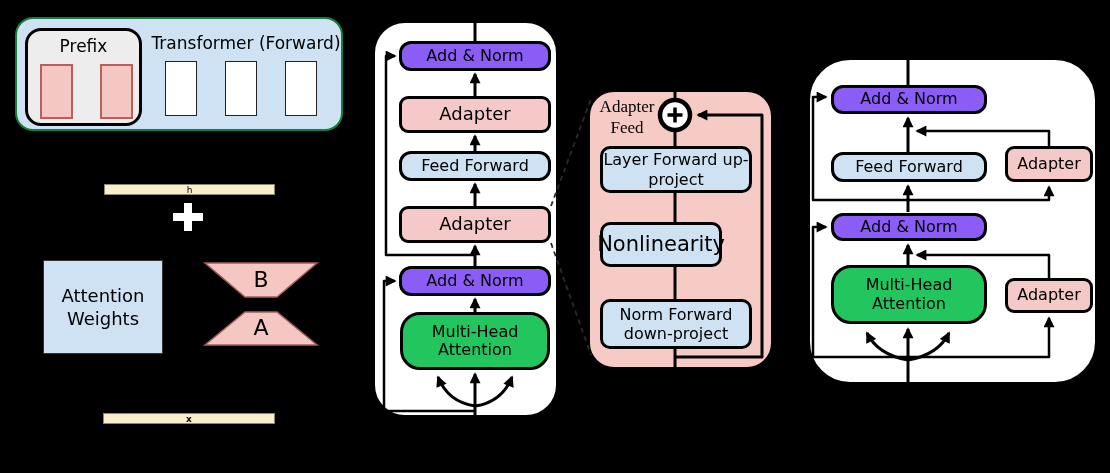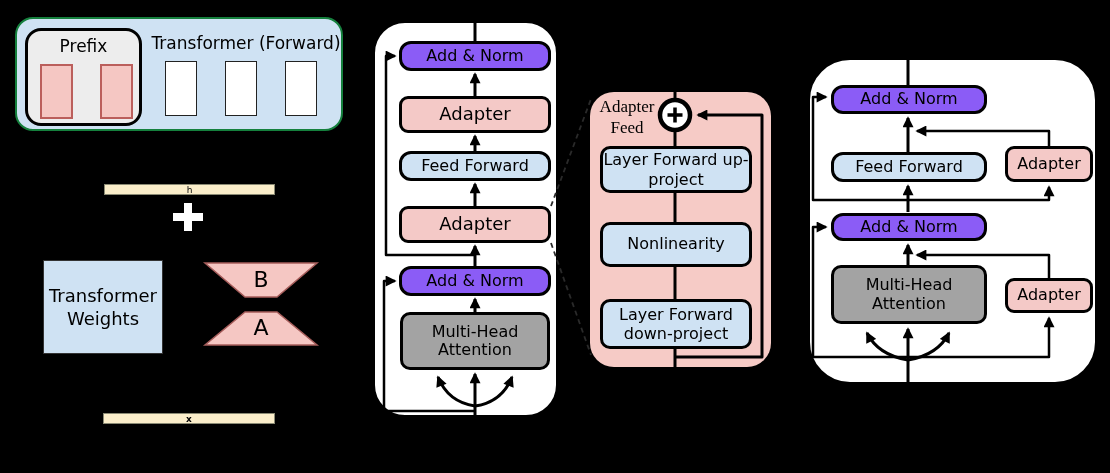--- a/index.html
+++ b/index.html
@@ -8,21 +8,21 @@
   .abs{position:absolute;box-sizing:border-box;}
   .panel{position:absolute;box-sizing:border-box;}
   .lines{position:absolute;left:0;top:0;z-index:2;}
   .bx{position:absolute;box-sizing:border-box;display:flex;align-items:center;justify-content:center;
       text-align:center;z-index:3;line-height:1.15;}
   .lbl{position:absolute;box-sizing:border-box;text-align:center;z-index:3;}
   
   .cream{background:#8b5cf6;border:3px solid #000;border-radius:12px;}
   .pinkbx{background:#f4c9c7;border:3.5px solid #000;border-radius:9px;}
   .bluebx{background:#cfe2f3;border:3px solid #000;border-radius:12px;}
-  .peachbx{background:#a3a3a3;border:3.5px solid #000;border-radius:10px;}
+  .peachbx{background:#22c55e;border:3.5px solid #000;border-radius:20px;}
   .bluepanel{background:#cfe2f3;border:2px solid #15803d;border-radius:18px;}
   .graypanel{background:#ededed;border:3.5px solid #000;border-radius:16px;}
   .pinkpanel{background:#f6cbc6;border-radius:24px;}
   .whitepanel{background:#fff;border:2.5px solid #000;border-radius:34px;}
   .tokenrect{position:absolute;box-sizing:border-box;z-index:3;}
   .bar{position:absolute;box-sizing:border-box;background:#fbeeca;border:1px solid #8a8a74;
        display:flex;align-items:center;justify-content:center;font-size:9px;z-index:3;}
   .serifttl{font-family:"Liberation Serif","DejaVu Serif",serif;}
 </style>
 </head>
@@ -44,21 +44,21 @@
 
   <div class="bar" style="left:104px;top:184px;width:171px;height:11px;">
     <span>h</span>
   </div>
 
   <div class="abs" style="left:173px;top:203px;width:30px;height:28px;z-index:3;">
     <div class="abs" style="left:0;top:10px;width:30px;height:8px;background:#fff;"></div>
     <div class="abs" style="left:11px;top:0;width:8px;height:28px;background:#fff;"></div>
   </div>
 
-  <div class="bx" style="left:43px;top:260px;width:120px;height:94px;background:#cfe2f3;border:1.5px solid #333;font-size:18px;line-height:1.3;">Transformer Weights</div>
+  <div class="bx" style="left:43px;top:260px;width:120px;height:94px;background:#cfe2f3;border:1.5px solid #333;font-size:18px;line-height:1.3;">Attention Weights</div>
 
   <div class="bx" style="left:205px;top:264px;width:112px;height:31px;font-size:22px;">B</div>
   <div class="bx" style="left:205px;top:312px;width:112px;height:31px;font-size:22px;">A</div>
 
   <div class="bar" style="left:103px;top:413px;width:172px;height:11px;font-weight:bold;">
     <span>x</span>
   </div>
 
   <div class="panel whitepanel" style="left:373px;top:21px;width:185px;height:396px;border-radius:32px;"></div>
 
@@ -66,22 +66,22 @@
   <div class="bx pinkbx" style="left:399px;top:96px;width:152px;height:37px;font-size:18px;">Adapter</div>
   <div class="bx bluebx" style="left:399px;top:151px;width:152px;height:30px;font-size:16px;">Feed Forward</div>
   <div class="bx pinkbx" style="left:399px;top:206px;width:152px;height:37px;font-size:18px;">Adapter</div>
   <div class="bx cream" style="left:399px;top:266px;width:152px;height:30px;font-size:16px;">Add &amp; Norm</div>
   <div class="bx peachbx" style="left:400px;top:312px;width:150px;height:58px;font-size:16px;">Multi-Head Attention</div>
 
   <div class="panel pinkpanel" style="left:590px;top:92px;width:181px;height:275px;">
     <div class="lbl serifttl" style="left:6px;top:4px;width:62px;font-size:17px;line-height:1.25;z-index:1;">Adapter Feed</div>
   </div>
   <div class="bx bluebx" style="left:600px;top:146px;width:152px;height:47px;font-size:16px;line-height:1.2;border-width:3.5px;border-radius:10px;">Layer Forward up-project</div>
-  <div class="bx bluebx" style="left:600px;top:222px;width:152px;height:45px;font-size:16px;border-width:3.5px;border-radius:10px;">Nonlinearity</div>
-  <div class="bx bluebx" style="left:600px;top:299px;width:152px;height:50px;font-size:16px;line-height:1.2;border-width:3.5px;border-radius:10px;">Layer Forward down-project</div>
+  <div class="bx bluebx" style="left:600px;top:222px;width:122px;height:45px;font-size:21px;border-width:3.5px;border-radius:10px;">Nonlinearity</div>
+  <div class="bx bluebx" style="left:600px;top:299px;width:152px;height:50px;font-size:16px;line-height:1.2;border-width:3.5px;border-radius:10px;">Norm Forward down-project</div>
 
   <div class="panel whitepanel" style="left:808px;top:58px;width:289px;height:326px;border-radius:42px;"></div>
 
   <div class="bx cream" style="left:831px;top:85px;width:156px;height:29px;font-size:16px;">Add &amp; Norm</div>
   <div class="bx bluebx" style="left:831px;top:152px;width:156px;height:30px;font-size:16px;">Feed Forward</div>
   <div class="bx pinkbx" style="left:1005px;top:146px;width:88px;height:36px;font-size:16px;border-width:3px;">Adapter</div>
   <div class="bx cream" style="left:831px;top:213px;width:156px;height:28px;font-size:16px;">Add &amp; Norm</div>
   <div class="bx peachbx" style="left:831px;top:265px;width:156px;height:59px;font-size:16px;">Multi-Head Attention</div>
   <div class="bx pinkbx" style="left:1005px;top:278px;width:88px;height:35px;font-size:16px;border-width:3px;">Adapter</div>
 

